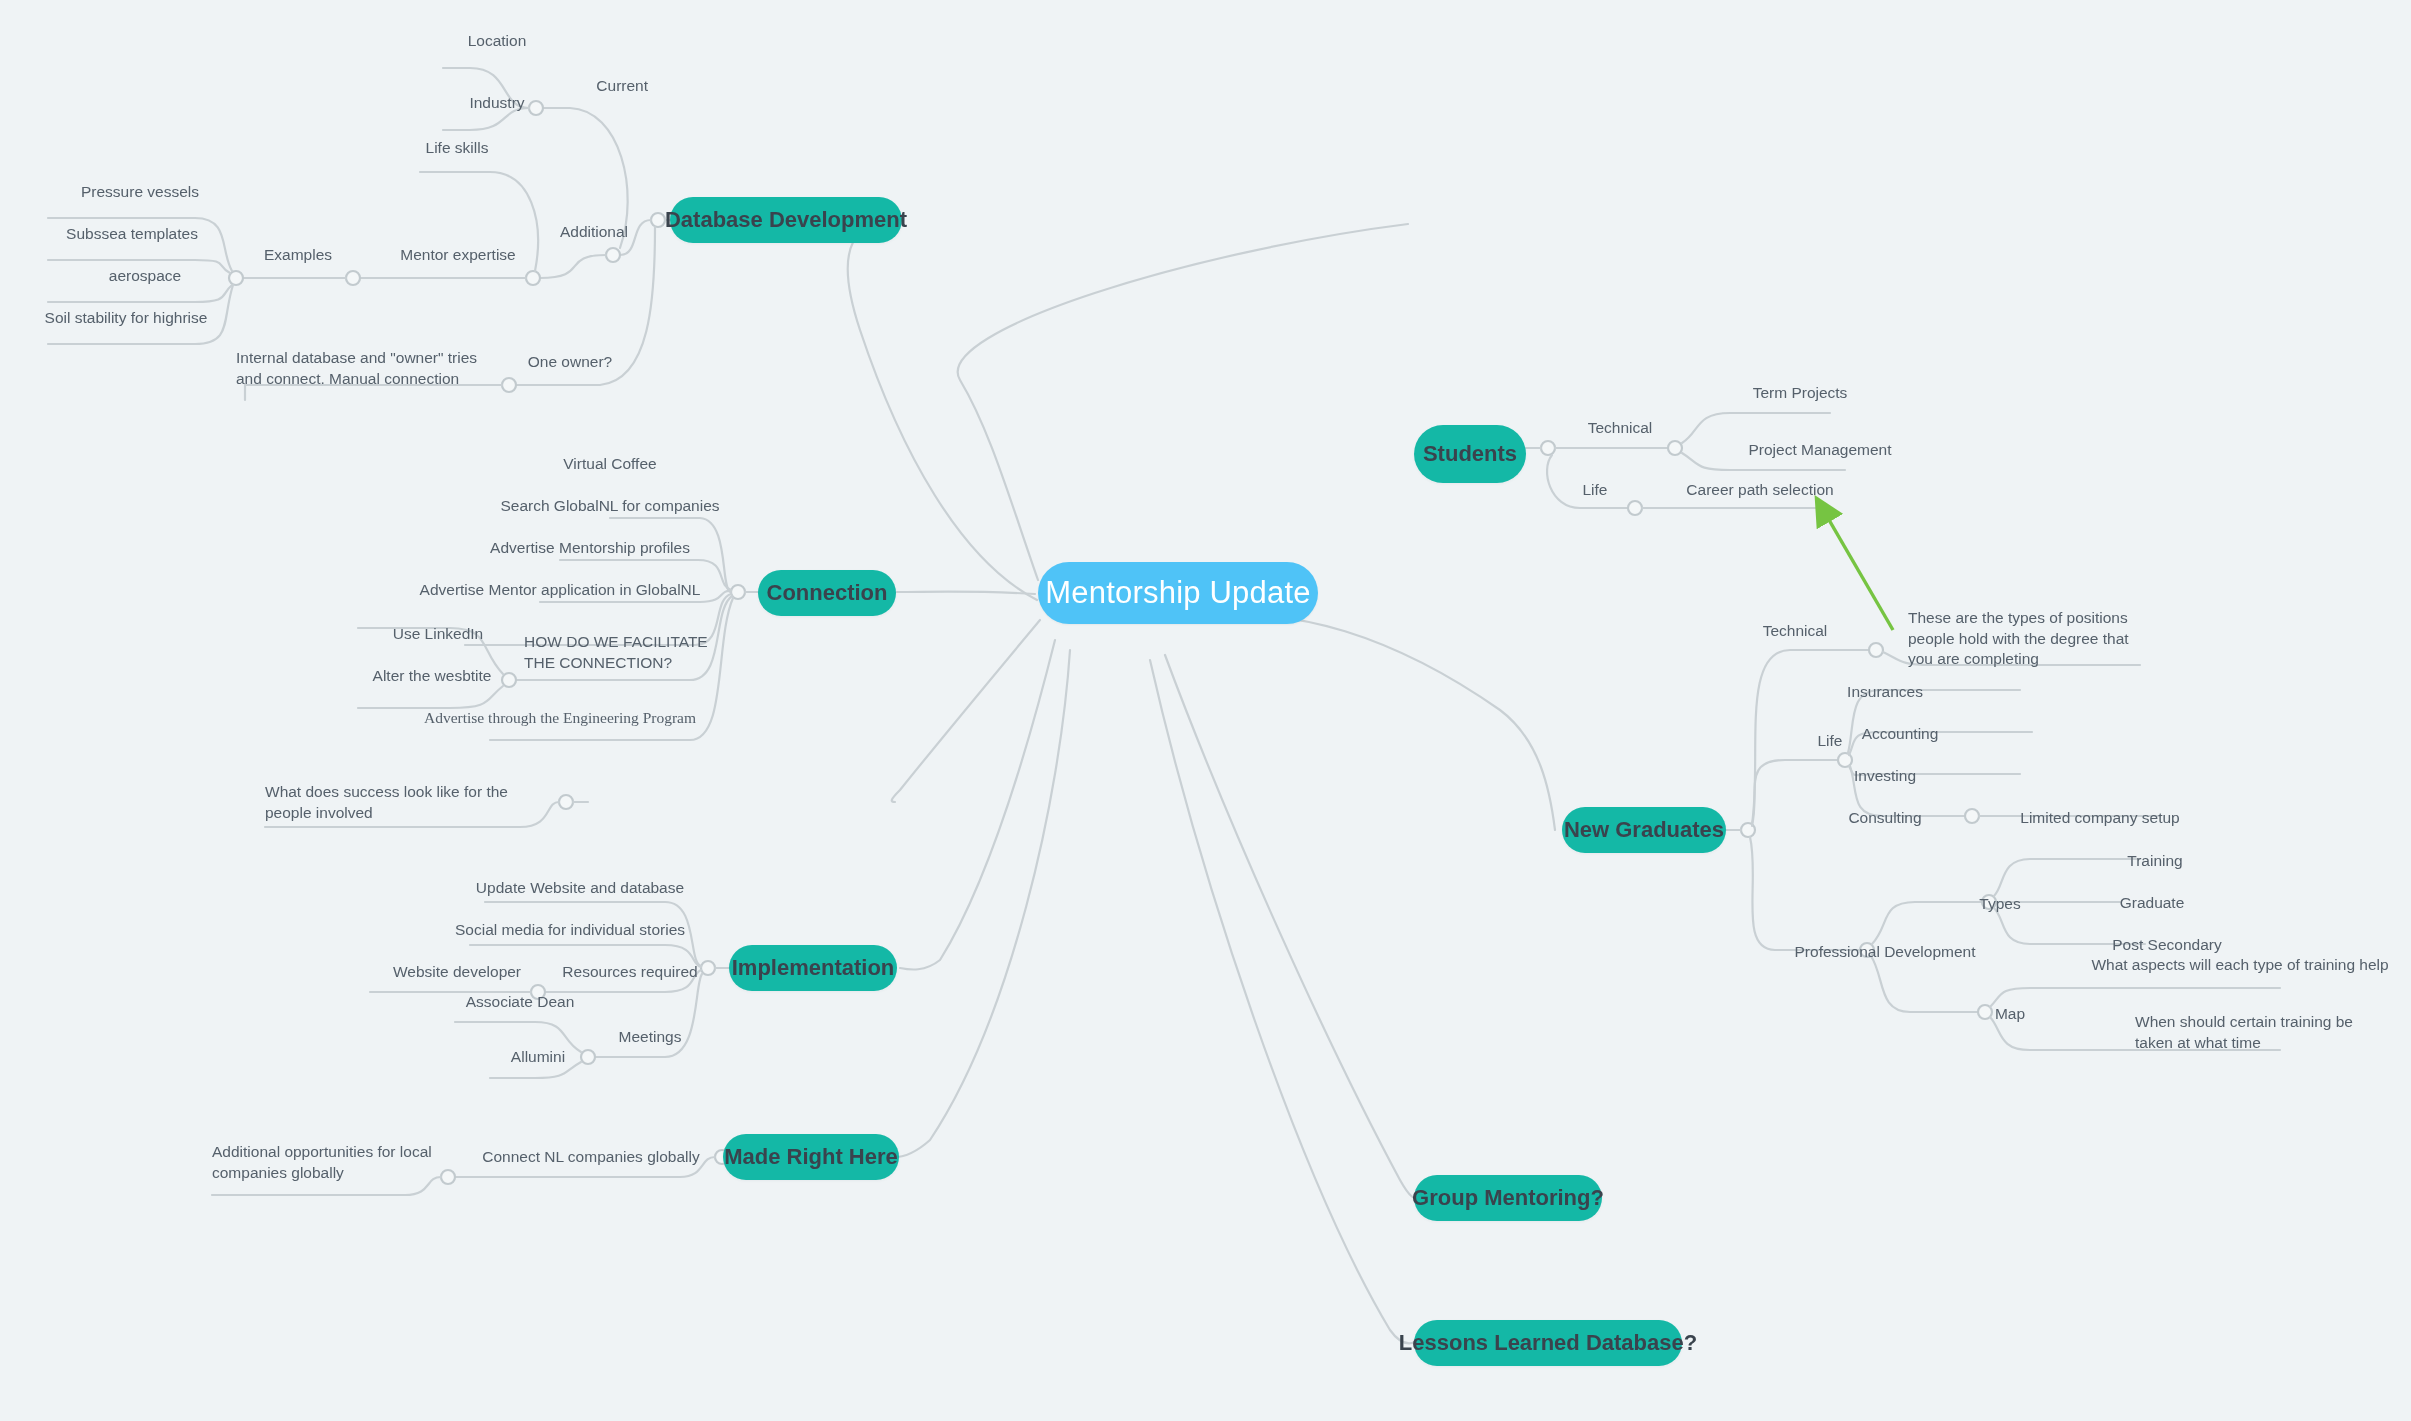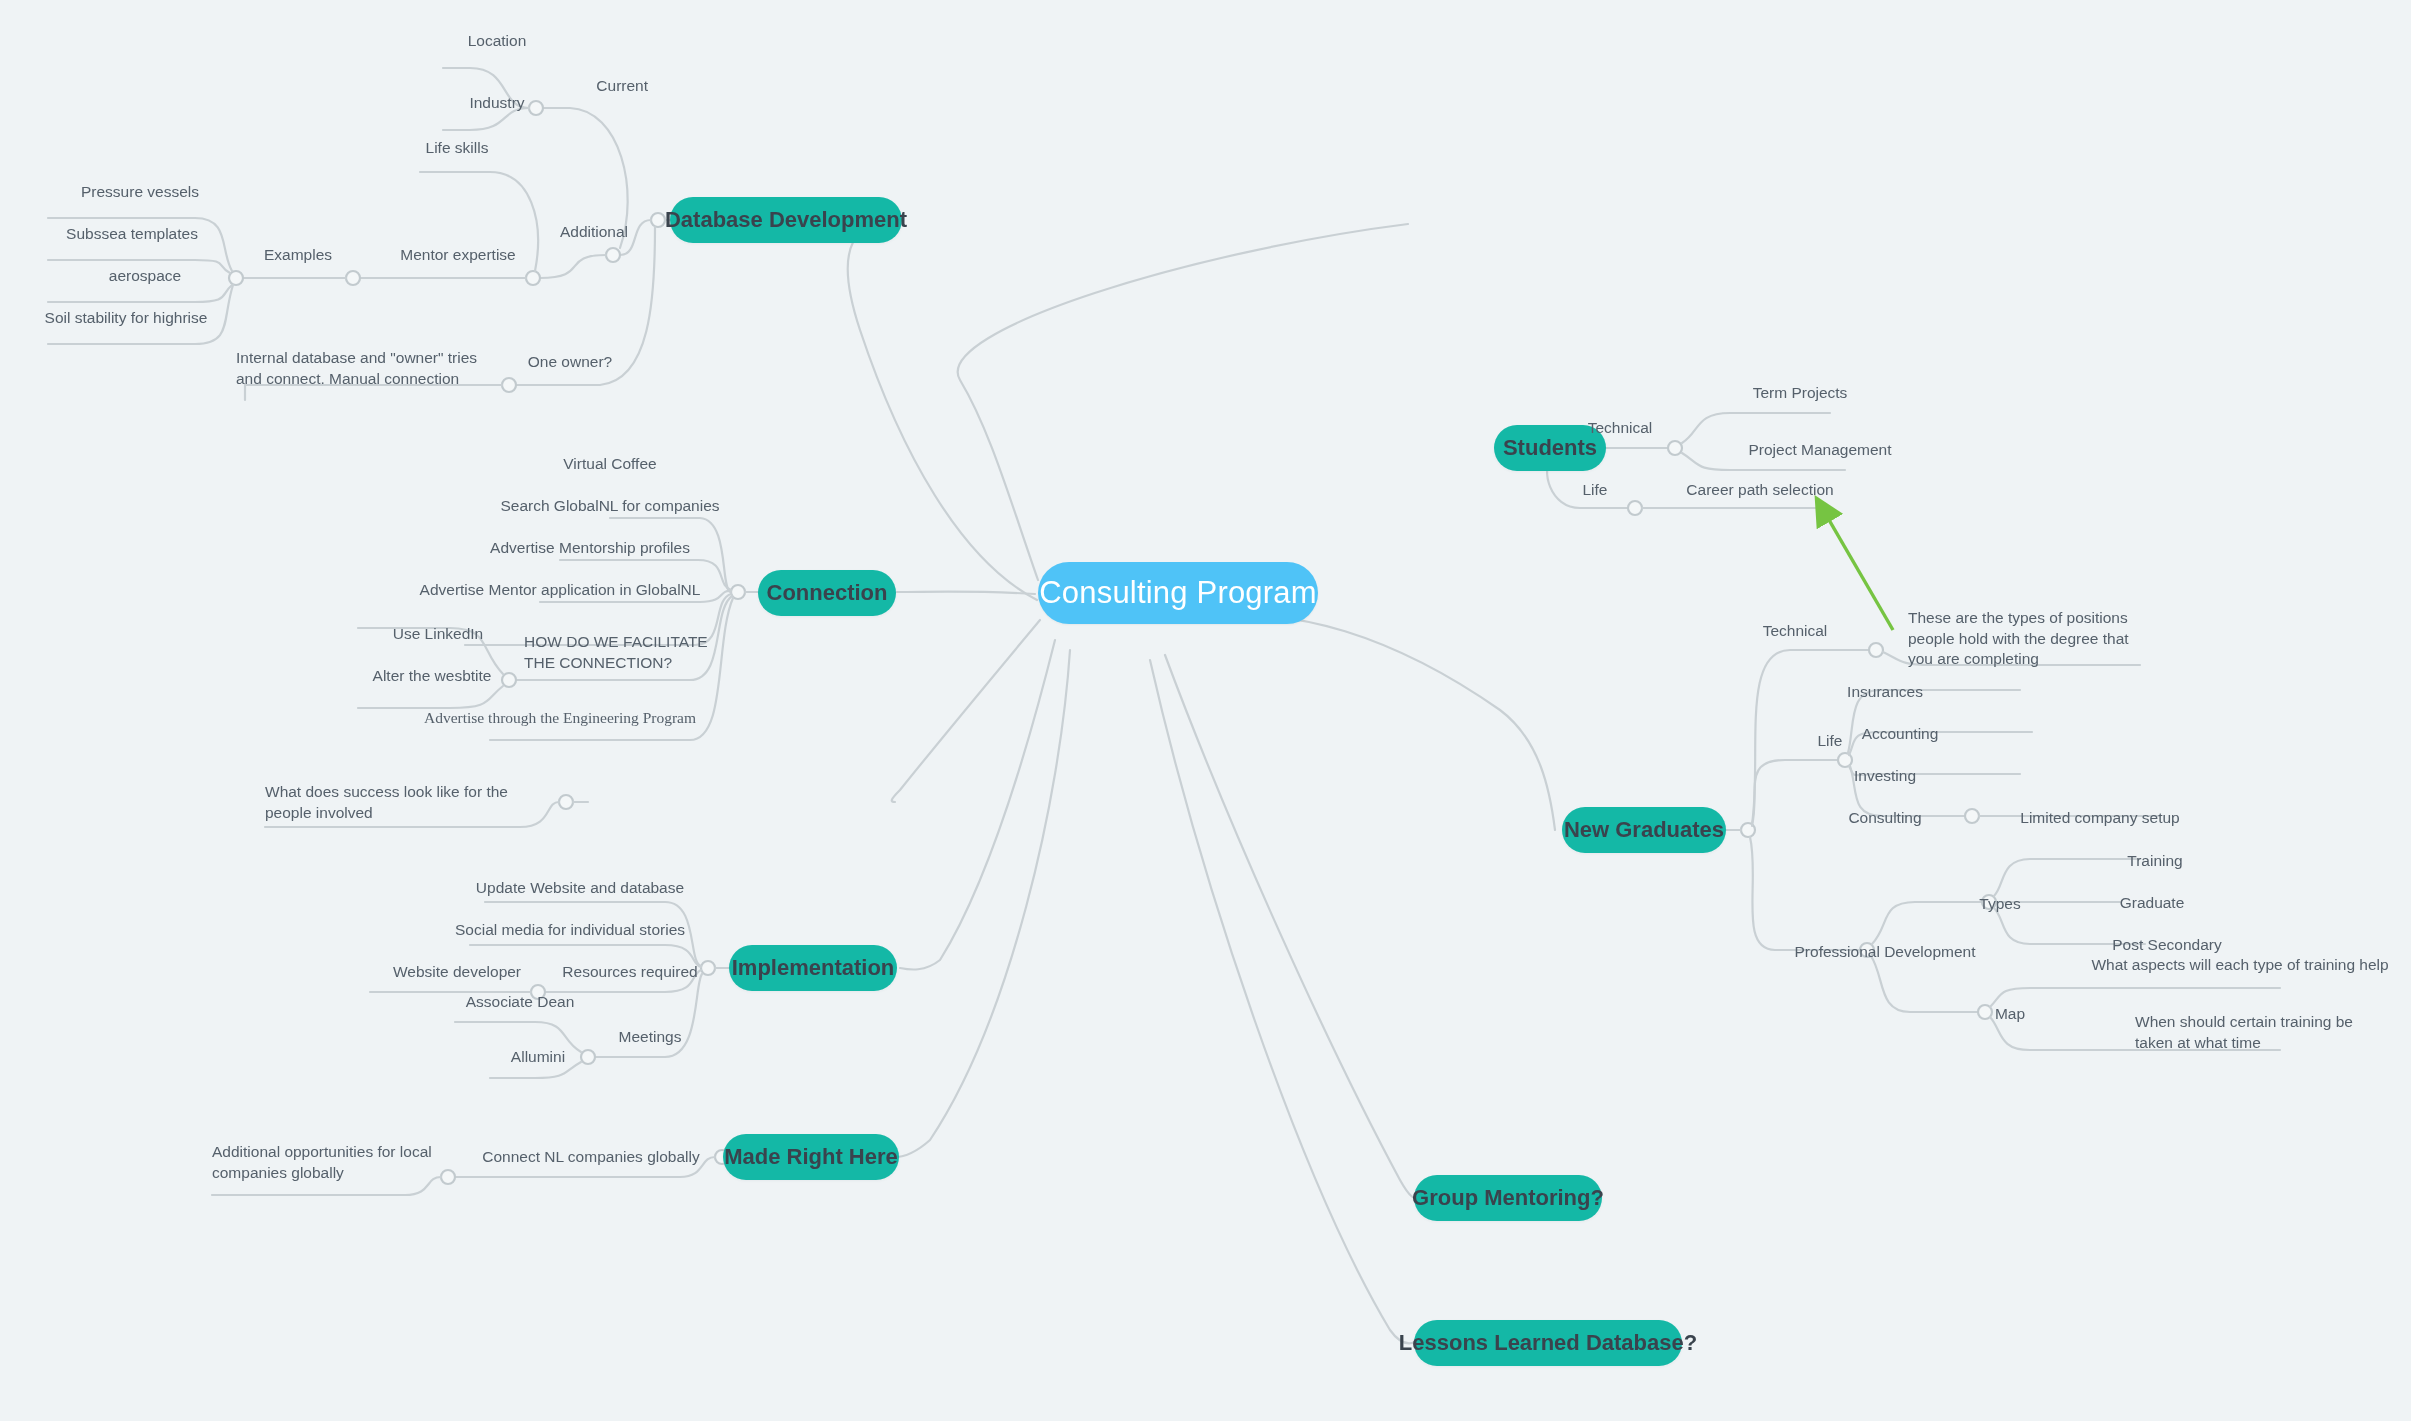--- a/index.html
+++ b/index.html
@@ -188,41 +188,41 @@
   <svg class="arrow" viewBox="0 0 2411 1421">
     <defs>
       <marker id="grn" markerWidth="9" markerHeight="9" refX="7" refY="4.5" orient="auto" markerUnits="strokeWidth">
         <path d="M0,0 L9,4.5 L0,9 z" fill="#76c442"></path>
       </marker>
     </defs>
     <path d="M1893 630 L 1818 501" stroke="#76c442" stroke-width="3.4" fill="none" marker-end="url(#grn)"></path>
   </svg>
 
   <div class="root-node" style="left:1038px;top:562px;width:280px;height:62px;">
-    <span>Consulting Program</span>
+    <span>Mentorship Update</span>
   </div>
 
   <div class="pill-node" style="left:670px;top:197px;width:232px;height:46px;">
     <span>Database Development</span>
   </div>
 
   <div class="pill-node" style="left:758px;top:570px;width:138px;height:46px;">
     <span>Connection</span>
   </div>
 
 
   <div class="pill-node" style="left:729px;top:945px;width:168px;height:46px;">
     <span>Implementation</span>
   </div>
 
   <div class="pill-node" style="left:723px;top:1134px;width:176px;height:46px;">
     <span>Made Right Here</span>
   </div>
 
-  <div class="pill-node" style="left:1494px;top:425px;width:112px;height:46px;">
+  <div class="pill-node" style="left:1414px;top:425px;width:112px;height:58px;">
     <span>Students</span>
   </div>
 
   <div class="pill-node" style="left:1562px;top:807px;width:164px;height:46px;">
     <span>New Graduates</span>
   </div>
 
   <div class="pill-node" style="left:1414px;top:1175px;width:188px;height:46px;">
     <span>Group Mentoring?</span>
   </div>

